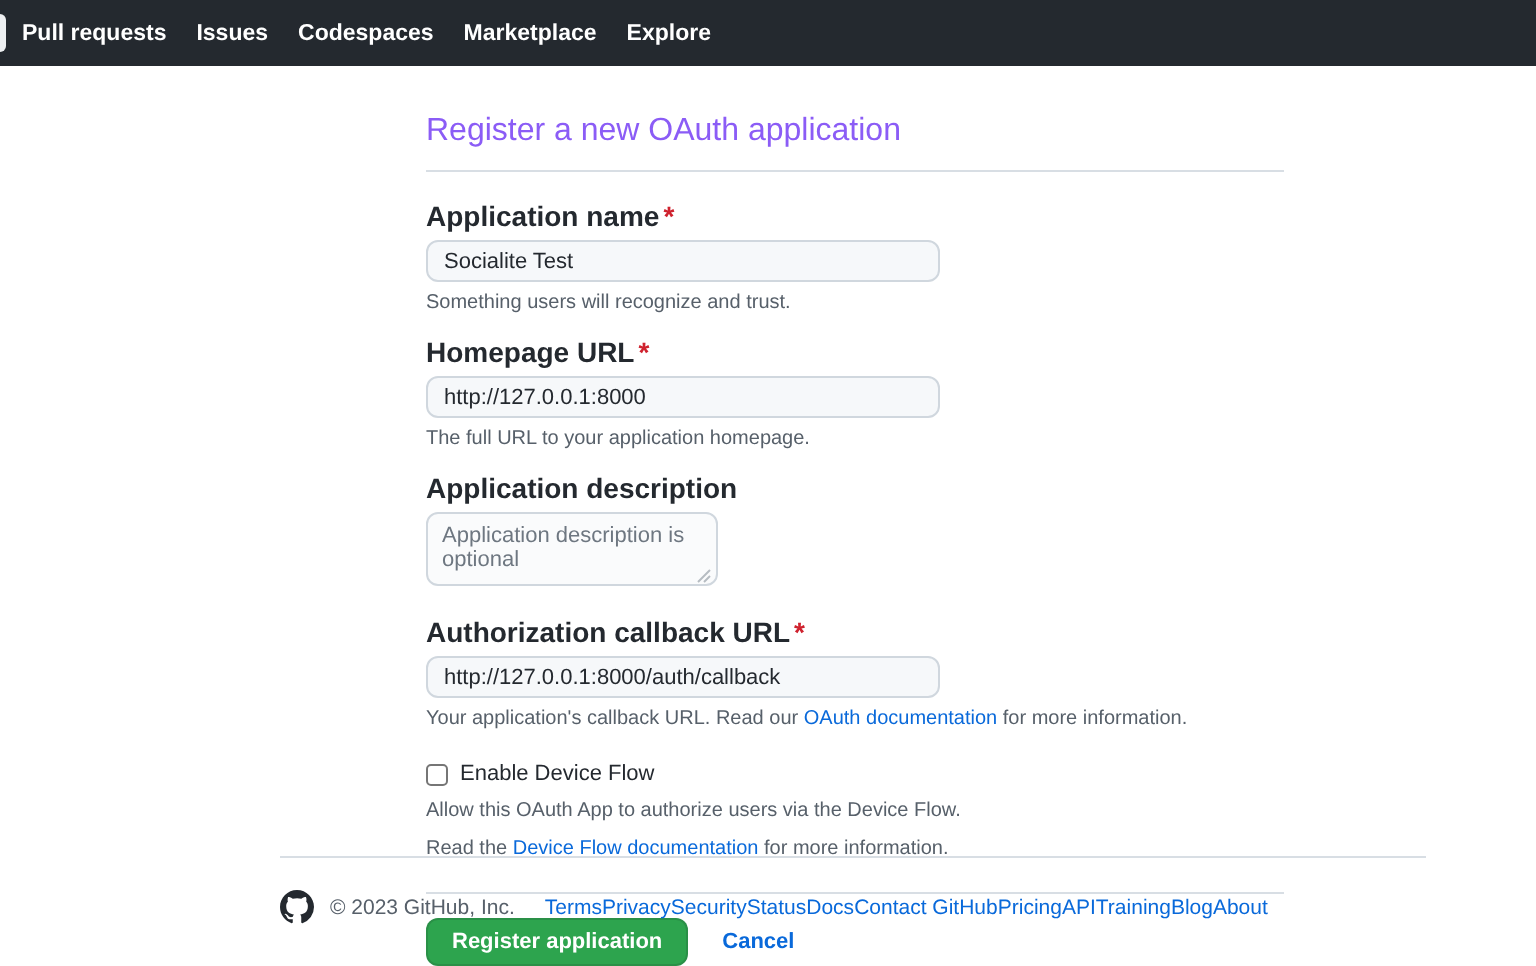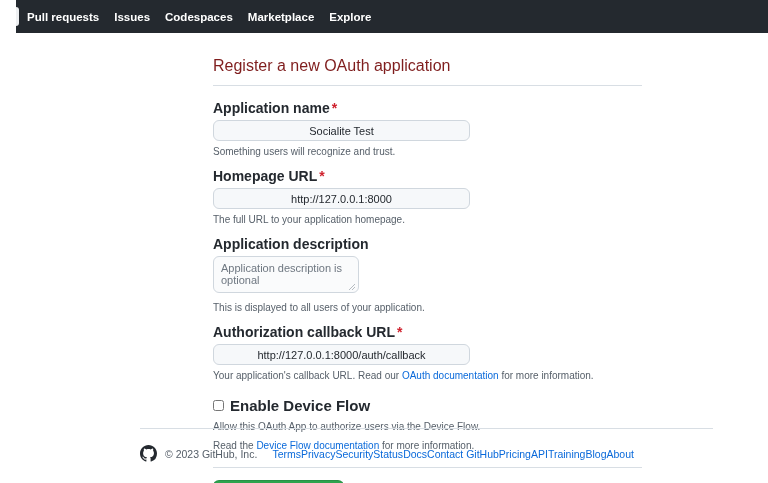--- a/index.html
+++ b/index.html
@@ -10,69 +10,67 @@
     background: #ffffff; color: #24292f;
     position: relative; overflow: hidden;
   }
 
   
   .header {
     height: 33px; background: #24292f;
     display: flex; align-items: center;
     padding-left: 11px; gap: 15px;
     position: relative;
-    margin-left: 16px;
   }
   .search-edge {
     position: absolute; left: 0; top: 7px;
     width: 3px; height: 19px;
     background: #eef0f2; border-radius: 0 4px 4px 0;
   }
   .nav-item {
     color: #ffffff; font-size: 11.5px; font-weight: 700;
     cursor: pointer; white-space: nowrap;
   }
 
   
   .main { margin-left: 213px; width: 429px; }
   .page-title {
-    font-size: 16px; font-weight: 400; color: #7f1d1d;
+    font-size: 16px; font-weight: 400; color: #8b5cf6;
     margin: 24px 0 0 0; padding-bottom: 10px;
     border-bottom: 1px solid #d8dee4;
   }
   .form { margin-top: 16px; }
   .form-group { margin-bottom: 12px; }
   .field-label {
     display: block; font-size: 14px; font-weight: 700;
     line-height: 13px; margin-bottom: 5px;
   }
   .asterisk { color: #cf222e; margin-left: 2px; font-weight: 700; }
   .text-input {
     width: 257px; height: 21px; padding: 0 8px;
     font-size: 11px; font-family: inherit; color: #24292f;
     background: #f6f8fa; border: 1px solid #d0d7de; border-radius: 6px;
     outline: none;
-    text-align: center;
   }
   .note { font-size: 10px; color: #57606a; margin-top: 5px; line-height: 12px; }
   .note a, .inline-link { color: #0969da; text-decoration: none; cursor: pointer; }
 
   .textarea-wrap { position: relative; display: inline-block; }
   .desc-textarea {
     width: 146px; height: 37px; padding: 5px 7px;
     font-size: 11px; font-family: inherit; color: #24292f;
     background: #fafbfc; border: 1px solid #d0d7de; border-radius: 6px;
     resize: none; outline: none;
   }
   .desc-textarea::placeholder { color: #6e7781; }
   .grippy { position: absolute; right: 3px; bottom: 6px; pointer-events: none; }
 
   .checkbox-row { display: flex; align-items: center; gap: 6px; margin: 15px 0 7px 0; }
   .checkbox-row input[type="checkbox"] { width: 11px; height: 11px; margin: 0; accent-color: #0969da; }
-  .checkbox-label { font-size: 15px; font-weight: 700; cursor: pointer; }
+  .checkbox-label { font-size: 11px; font-weight: 400; cursor: pointer; }
   .device-note { font-size: 10px; color: #57606a; line-height: 12px; margin-top: 3px; }
   .device-note + .device-note { margin-top: 7px; }
 
   .section-divider { border: none; border-top: 1px solid #d8dee4; margin: 15px 0 0 0; }
 
   .actions { margin-top: 12px; display: flex; align-items: center; }
   .btn-primary {
     background: #2da44e; color: #ffffff;
     font-size: 11px; font-weight: 700; font-family: inherit;
     padding: 5px 12px; border: 1px solid rgba(27,31,36,0.15);
@@ -129,21 +127,20 @@
     </div>
 
     <div class="form-group">
       <label class="field-label">Application description</label>
       <span class="textarea-wrap">
         <textarea class="desc-textarea" placeholder="Application description is optional" style=""></textarea>
         <svg class="grippy" width="8" height="8" viewBox="0 0 8 8">
           <path d="M7 1 L1 7 M7 4 L4 7" stroke="#b6bcc2" stroke-width="1" fill="none"></path>
         </svg>
       </span>
-      <div class="note">This is displayed to all users of your application.</div>
     </div>
 
     <div class="form-group">
       <label class="field-label">
         <span>Authorization callback URL</span><span class="asterisk">*</span>
       </label>
       <input class="text-input" type="text" value="http://127.0.0.1:8000/auth/callback" style="">
       <div class="note">
         <span>Your application's callback URL. Read our </span><a class="inline-link">OAuth documentation</a><span> for more information.</span>
       </div>

